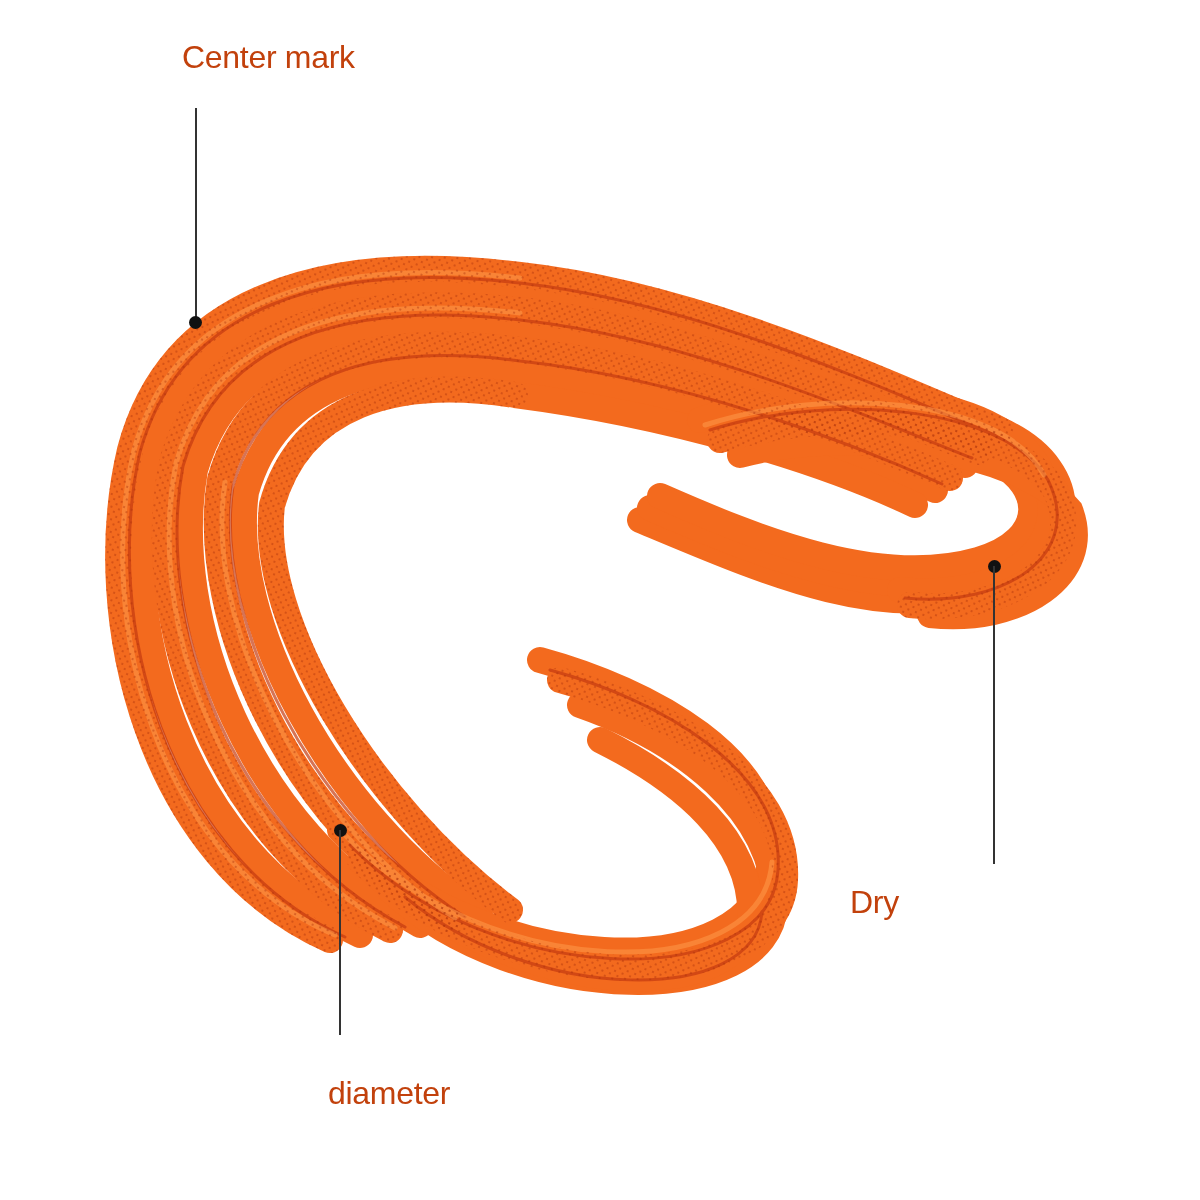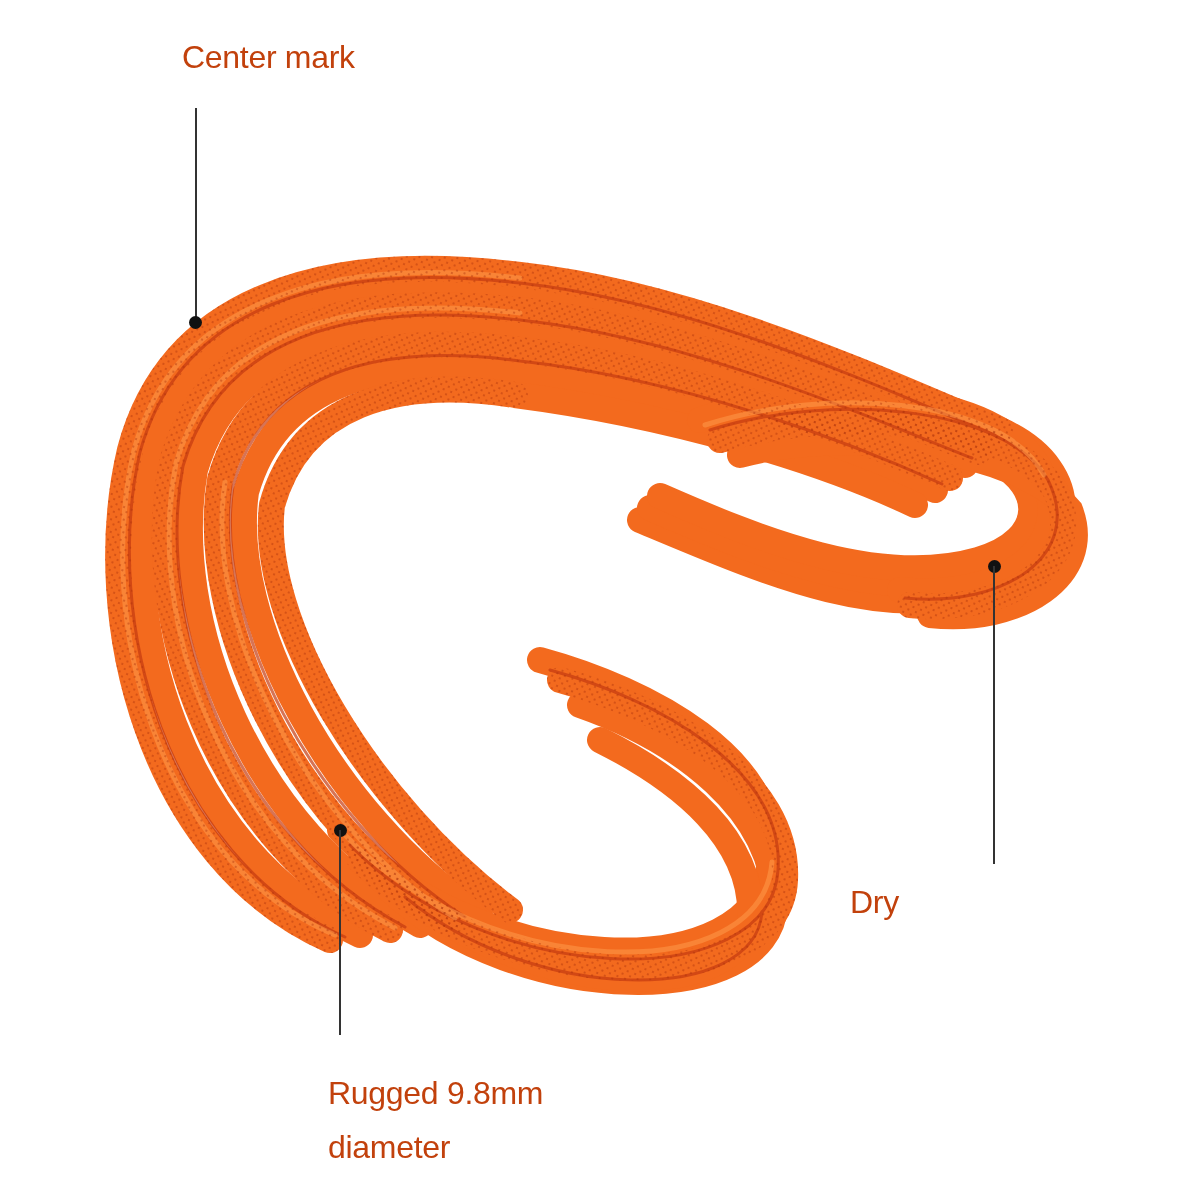--- a/index.html
+++ b/index.html
@@ -78,15 +78,14 @@
 
 <div class="dot" style="left:988px; top:560px;"></div>
 <div class="leader" style="left:993px; top:566px; height:298px;"></div>
 <div class="label" style="left:850px; top:835px;margin-top:40px;">
   <span>Dry</span>
 </div>
 
 <div class="dot" style="left:334px; top:824px;"></div>
 <div class="leader" style="left:339px; top:830px; height:205px;"></div>
 <div class="label" style="left:328px; top:1066px;">
-  <span>Rugged 9.8mm</span>
   <span>diameter</span>
 </div>
 
 </body></html>

